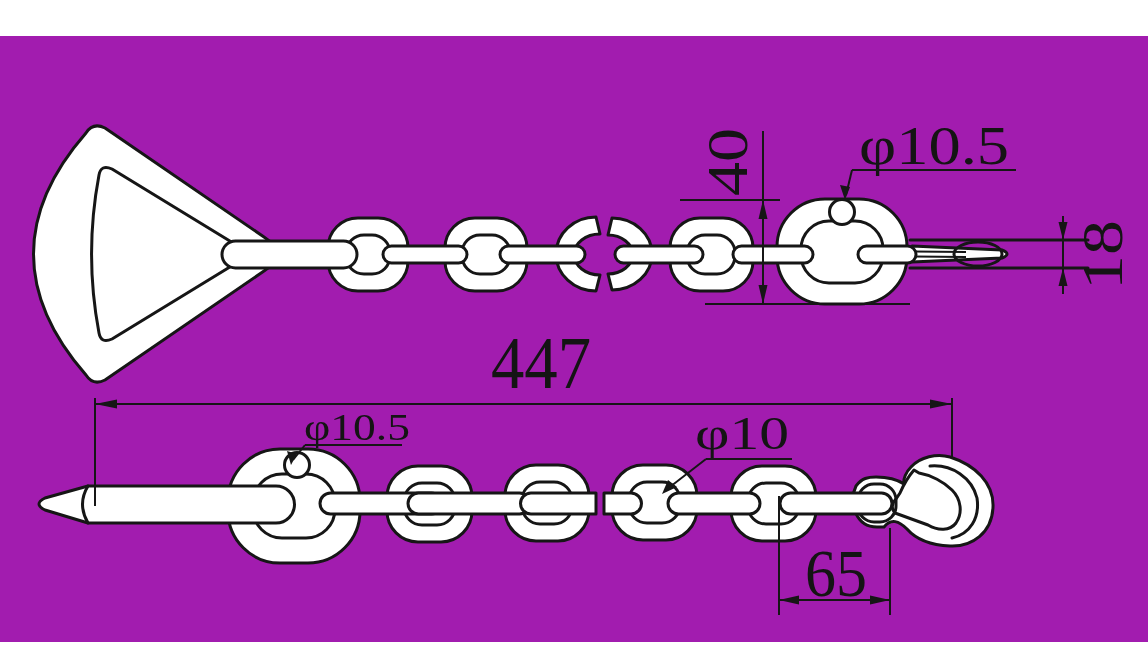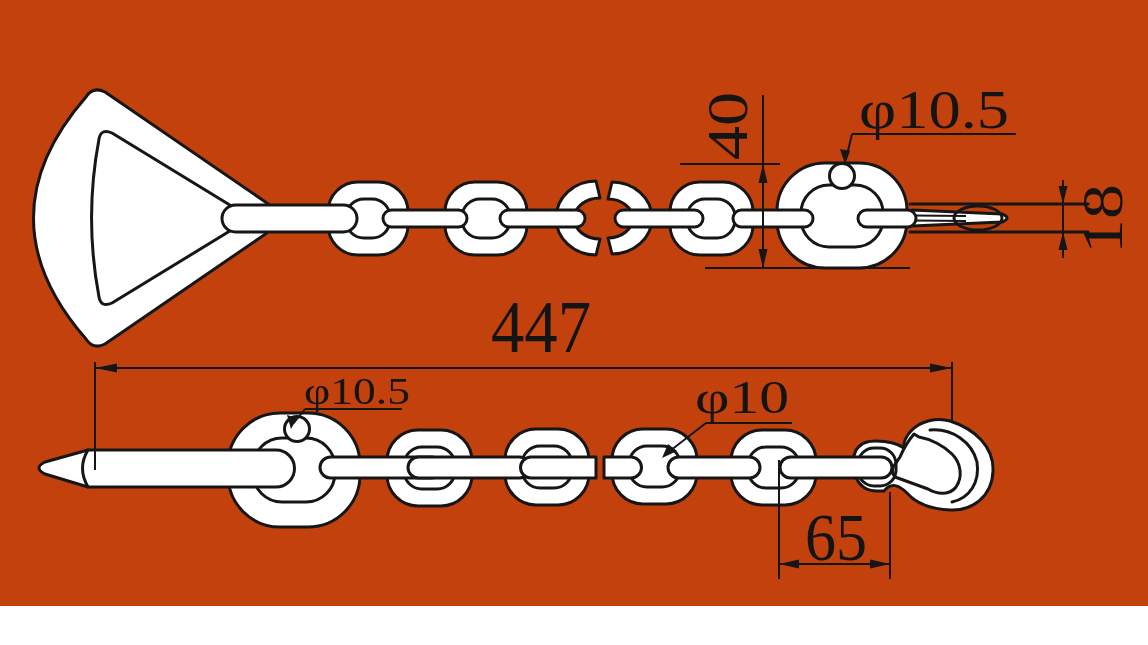--- a/index.html
+++ b/index.html
@@ -1,17 +1,17 @@
 <!DOCTYPE html>
 <html><head>
 <meta charset="utf-8">
 <style>
   html,body{margin:0;padding:0;background:#ffffff;}
-  .wrap{position:relative;width:1148px;height:606px;background:#c2410c;overflow:hidden;
-        font-family:"Liberation Serif","DejaVu Serif",serif;}
+  .wrap{position:relative;width:1148px;height:606px;background:#a21caf;overflow:hidden;
+        font-family:"Liberation Serif","DejaVu Serif",serif;margin-top:36px;}
   svg{display:block;}
   .s  {fill:#ffffff;stroke:#161616;stroke-width:3;stroke-linejoin:round;}
   .ln {fill:none;stroke:#161616;stroke-width:3;stroke-linejoin:round;stroke-linecap:round;}
   .thin{fill:none;stroke:#161616;stroke-width:2;stroke-linecap:butt;}
   .ar {fill:#161616;stroke:none;}
   text{fill:#141414;font-family:"Liberation Serif","DejaVu Serif",serif;}
 </style>
 </head>
 <body>
 

